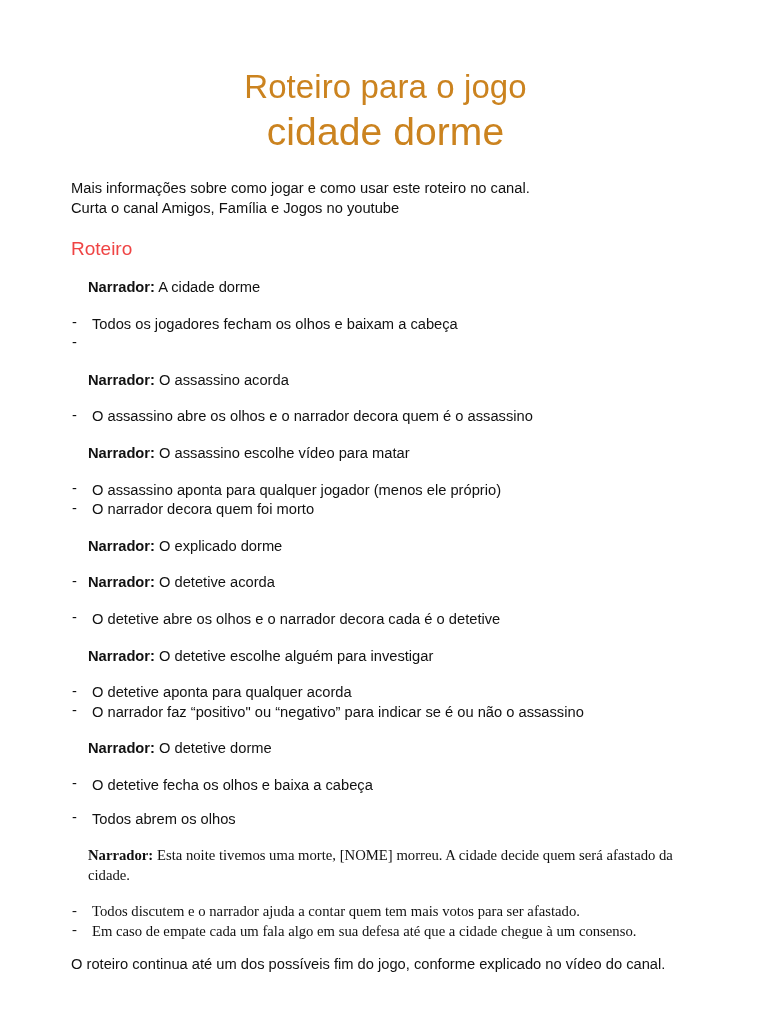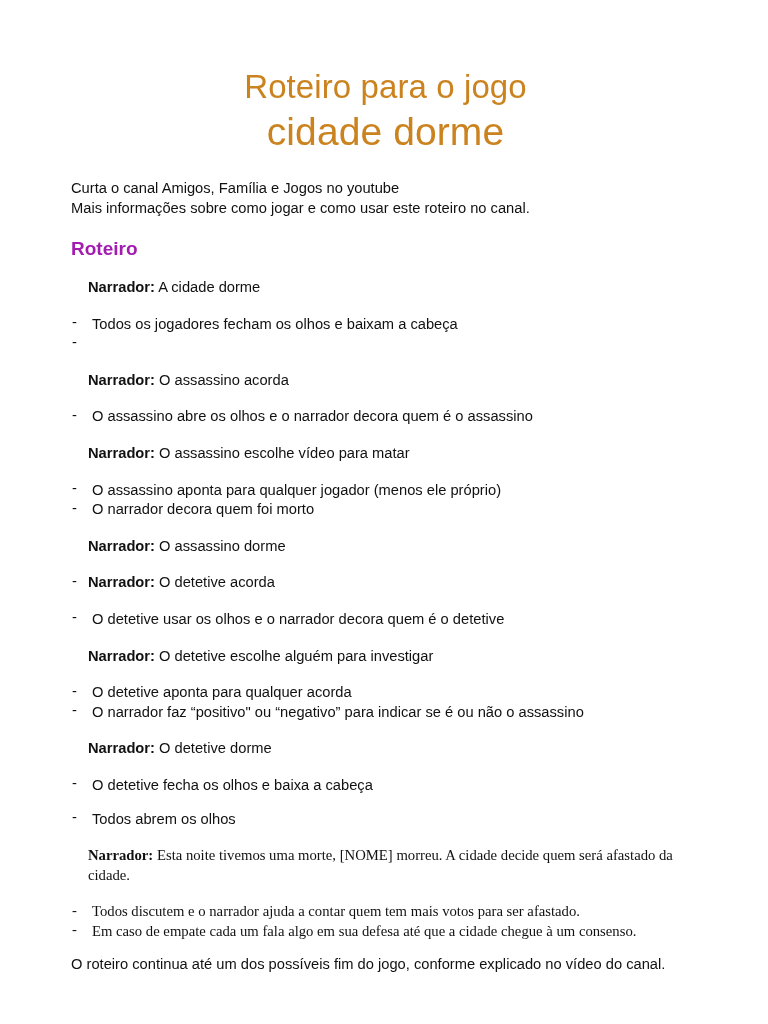--- a/index.html
+++ b/index.html
@@ -54,24 +54,24 @@
   }
   .intro p {
     margin: 0;
     font-size: 14.7px;
     line-height: 19.5px;
     color: #111111;
   }
 
   
   .section-heading {
-    color: #a21caf;
+    color: #ef4444;
     font-size: 19px;
     line-height: 24px;
-    font-weight: bold;
+    font-weight: normal;
     margin: 19px 0 2px 0;
   }
 
   
   .group {
     margin-bottom: 14px;
   }
   .group:last-of-type {
     margin-bottom: 0;
     font-family: Liberation Serif, serif;
@@ -124,22 +124,22 @@
 <body>
 
 <div class="page">
 
   <div class="title-block">
     <div class="title-line-1">Roteiro para o jogo</div>
     <div class="title-line-2">cidade dorme</div>
   </div>
 
   <div class="intro">
+    <p>Mais informações sobre como jogar e como usar este roteiro no canal.</p>
     <p>Curta o canal Amigos, Família e Jogos no youtube</p>
-    <p>Mais informações sobre como jogar e como usar este roteiro no canal.</p>
   </div>
 
   <div class="section-heading">Roteiro</div>
 
   <div id="groups-container">
       <div class="group">
         <p class="narrador-line"><span class="narrador-label">Narrador:</span><span> A cidade dorme</span></p>
         <ul class="bullets">
           <li class="bullet"><span class="dash">-</span><span>Todos os jogadores fecham os olhos e baixam a cabeça</span></li>
           <li class="bullet empty"><span class="dash">-</span><span></span></li>
@@ -152,29 +152,29 @@
         </ul>
       </div>
       <div class="group">
         <p class="narrador-line"><span class="narrador-label">Narrador:</span><span> O assassino escolhe vídeo para matar</span></p>
         <ul class="bullets">
           <li class="bullet"><span class="dash">-</span><span>O assassino aponta para qualquer jogador (menos ele próprio)</span></li>
           <li class="bullet"><span class="dash">-</span><span>O narrador decora quem foi morto</span></li>
         </ul>
       </div>
       <div class="group">
-        <p class="narrador-line"><span class="narrador-label">Narrador:</span><span> O assassino dorme</span></p>
+        <p class="narrador-line"><span class="narrador-label">Narrador:</span><span> O explicado dorme</span></p>
         <ul class="bullets">
           <li class="bullet"><span class="dash">-</span></li>
         </ul>
       </div>
       <div class="group">
         <p class="narrador-line"><span class="narrador-label">Narrador:</span><span> O detetive acorda</span></p>
         <ul class="bullets">
-          <li class="bullet"><span class="dash">-</span><span>O detetive usar os olhos e o narrador decora quem é o detetive</span></li>
+          <li class="bullet"><span class="dash">-</span><span>O detetive abre os olhos e o narrador decora cada é o detetive</span></li>
         </ul>
       </div>
       <div class="group">
         <p class="narrador-line"><span class="narrador-label">Narrador:</span><span> O detetive escolhe alguém para investigar</span></p>
         <ul class="bullets">
           <li class="bullet"><span class="dash">-</span><span>O detetive aponta para qualquer acorda</span></li>
           <li class="bullet"><span class="dash">-</span><span>O narrador faz “positivo" ou “negativo” para indicar se é ou não o assassino</span></li>
         </ul>
       </div>
       <div class="group">

